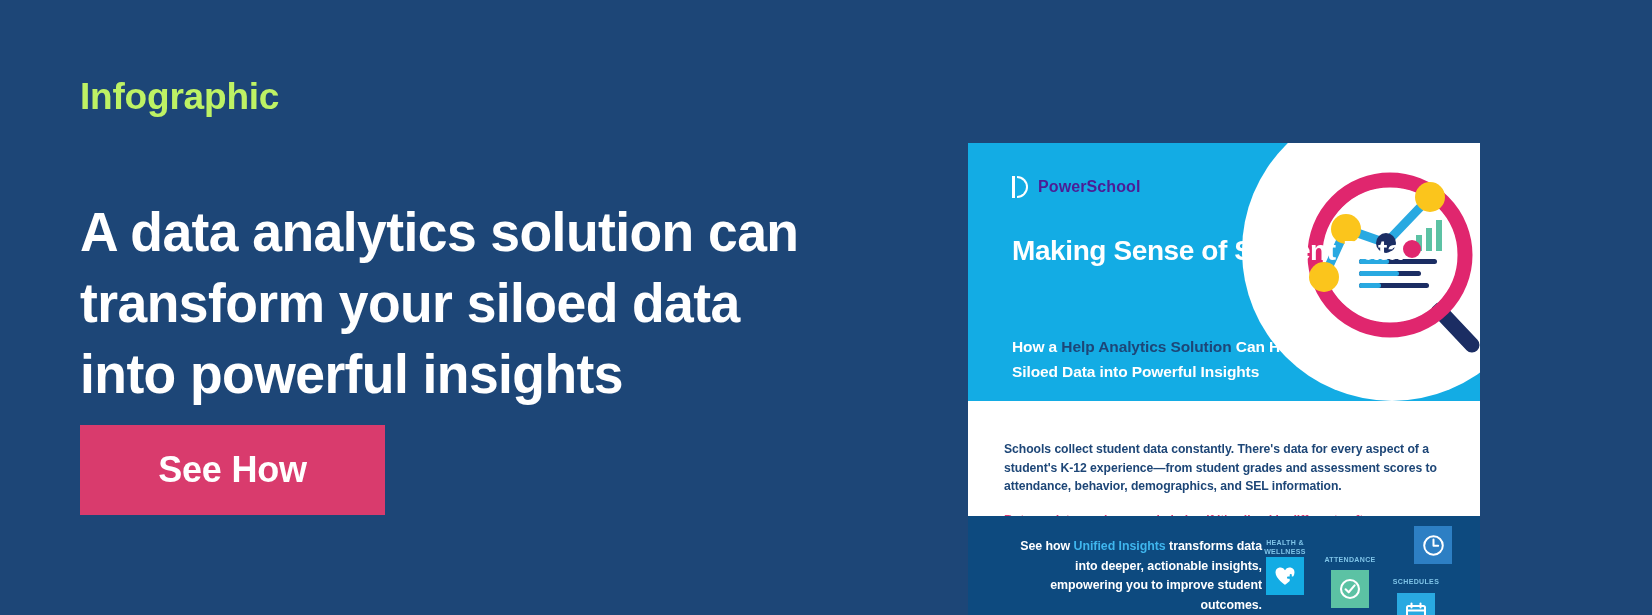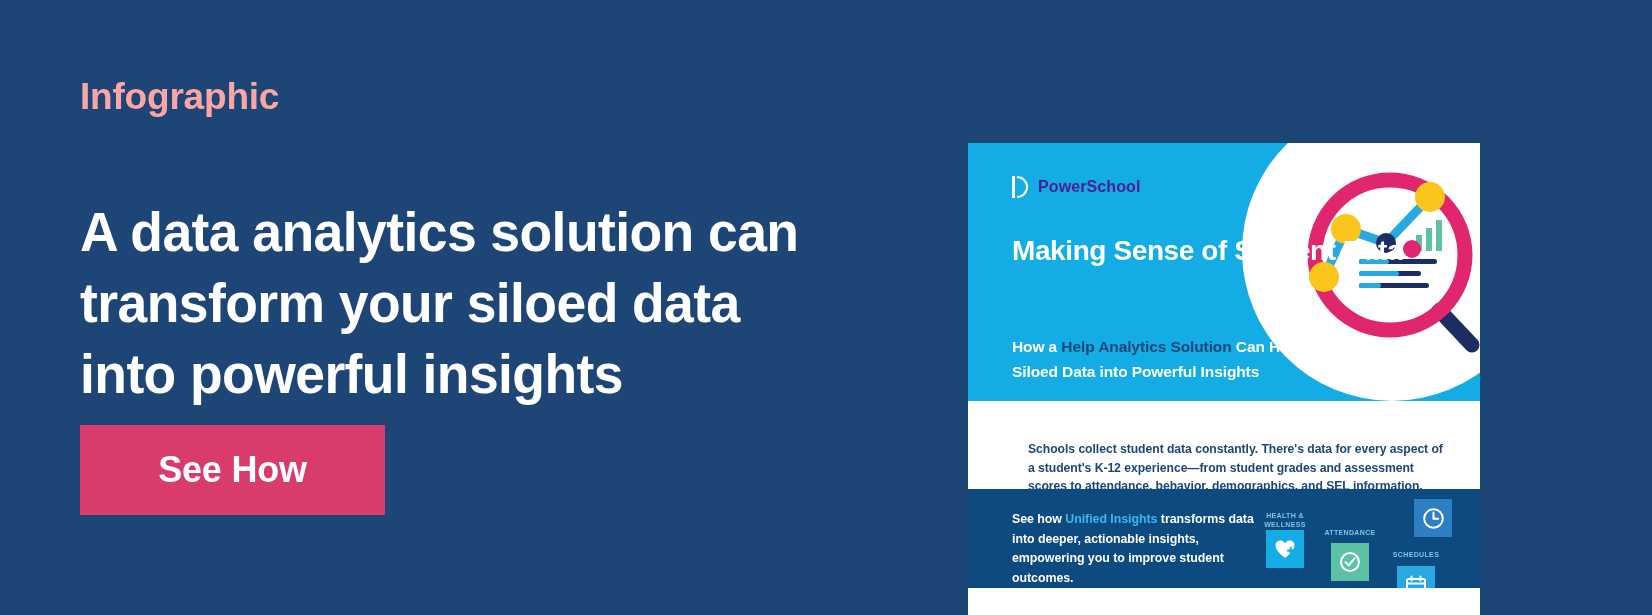--- a/index.html
+++ b/index.html
@@ -30,21 +30,21 @@
     width: 820px;
     height: 615px;
   }
 
   .eyebrow {
     position: absolute;
     top: 78px;
     left: 0;
     font-size: 37px;
     font-weight: bold;
-    color: #fca5a5;
+    color: #bef264;
     letter-spacing: -0.2px;
     line-height: 1;
   }
 
   .headline {
     position: absolute;
     top: 158px;
     left: 0;
     width: 800px;
     font-size: 56px;
@@ -179,23 +179,23 @@
     right: -34px;
     top: -6px;
     width: 250px;
     height: 250px;
     z-index: 2;
   }
 
   
   .card-body {
     position: relative;
-    height: 88px;
+    height: 115px;
     background: #ffffff;
-    padding: 27px 30px 0 60px;
+    padding: 27px 30px 0 36px;
     box-sizing: border-box;
   }
   .body-para {
     font-size: 12.2px;
     font-weight: bold;
     color: #1d4677;
     line-height: 1.52;
     letter-spacing: -0.05px;
   }
   .body-warning {
@@ -217,20 +217,21 @@
   .footer-text {
     position: absolute;
     left: 44px;
     top: 21px;
     width: 250px;
     font-size: 12.4px;
     font-weight: bold;
     color: #ffffff;
     line-height: 1.58;
     letter-spacing: -0.05px;
+    text-align: right;
   }
   .footer-text .accent {
     color: #3fb6ee;
   }
 
   .tile {
     position: absolute;
   }
   .tile-label {
     position: absolute;

